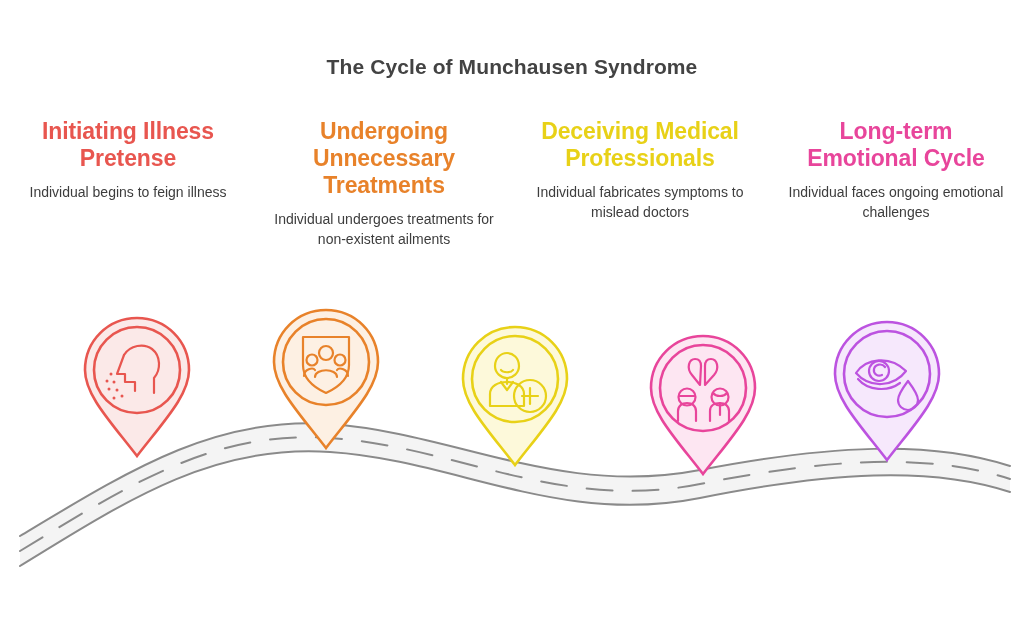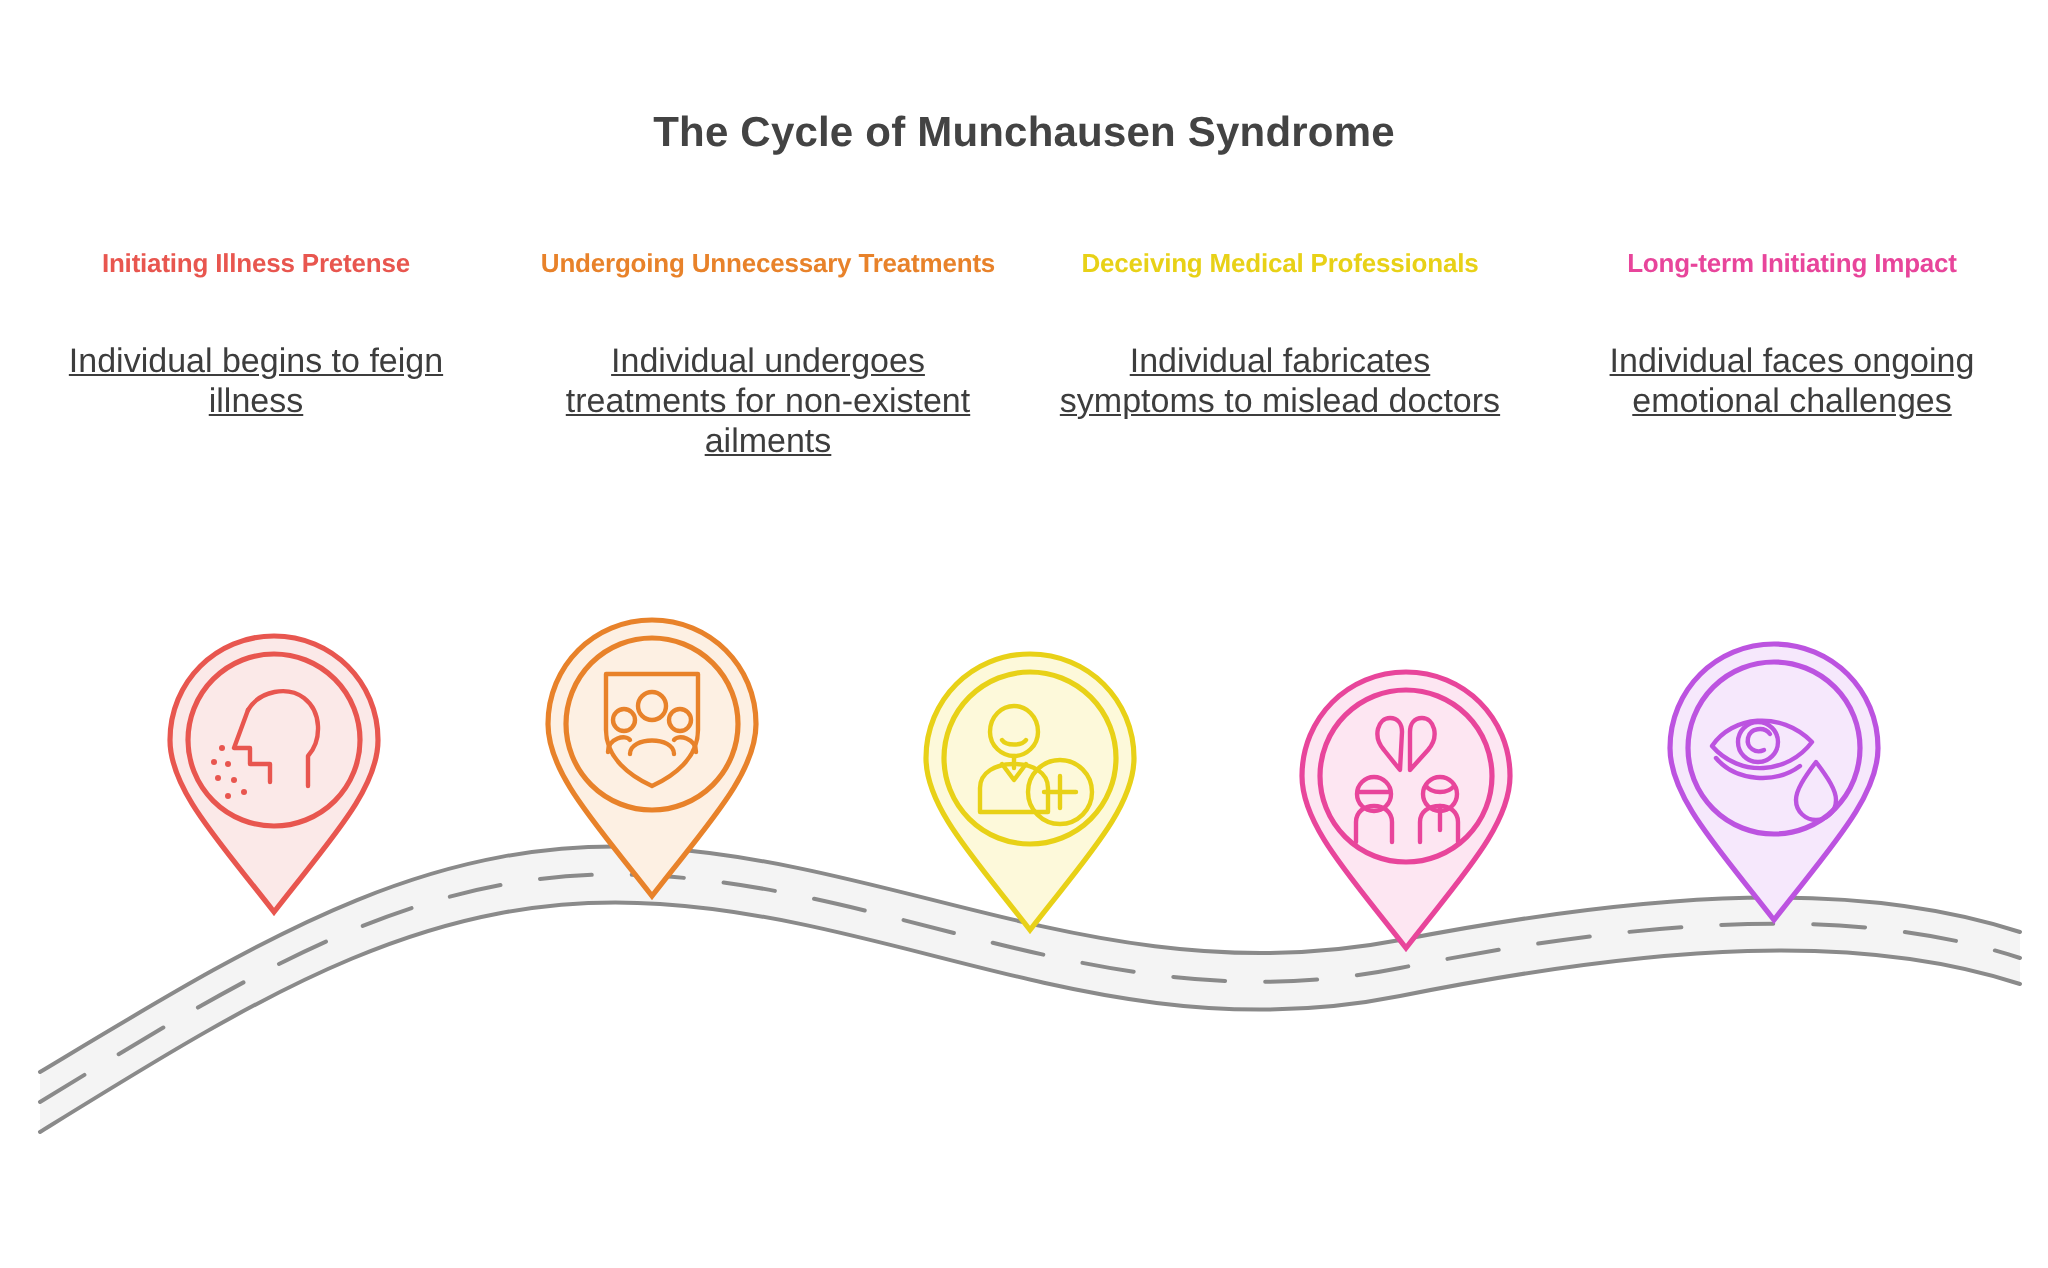--- a/index.html
+++ b/index.html
@@ -29,31 +29,30 @@
     position:absolute;
     top:118px; left:0; width:1024px;
     display:flex;
   }
   .col {
     flex:1 1 0;
     padding:0 14px;
     text-align:center;
   }
   .col-heading {
-    font-size:13px;
+    font-size:23px;
     font-weight:bold;
     line-height:27px;
     letter-spacing:-0.1px;
   }
   .col-desc {
-    margin-top:26px;
-    font-size:17px;
+    margin-top:10px;
+    font-size:14px;
     line-height:20px;
     color:#3d3d3d;
-    text-decoration:underline;
   }
 
   
   .road { position:absolute; left:0; top:0; width:1024px; height:634px; }
 
   
   .pin { position:absolute; width:118px; height:152px; }
   .pin svg { display:block; width:118px; height:152px; overflow:visible; }
 </style>
 <style>.title{color:#434343;}.col-desc{color:#3d3d3d;}body{background:#ffffff;}#road-band{fill:#f4f4f4;stroke:none;}#road-edge-top,#road-edge-bottom,#road-center-dash{fill:none;stroke:#8a8a8a;stroke-width:2;stroke-linecap:round;}.pin-outline{fill:none;stroke-width:2.6;}.glyph{fill:none;stroke-width:2.2;stroke-linecap:round;stroke-linejoin:round;}.col:nth-child(1) .col-heading{color:#e8564f;}.pin-fill-1{fill:#fbe9e8;stroke:none;}.pin-stroke-1{stroke:#e8564f;color:#e8564f;}.col:nth-child(2) .col-heading{color:#e8822a;}.pin-fill-2{fill:#fdf0e3;stroke:none;}.pin-stroke-2{stroke:#e8822a;color:#e8822a;}.col:nth-child(3) .col-heading{color:#e8d117;}.pin-fill-3{fill:#fdf9da;stroke:none;}.pin-stroke-3{stroke:#e8d117;color:#e8d117;}.col:nth-child(4) .col-heading{color:#e8459b;}.pin-fill-4{fill:#fde6f2;stroke:none;}.pin-stroke-4{stroke:#e8459b;color:#e8459b;}.col:nth-child(5) .col-heading{color:#bc53e0;}.pin-fill-5{fill:#f6e8fc;stroke:none;}.pin-stroke-5{stroke:#bc53e0;color:#bc53e0;}</style></head>
@@ -75,21 +74,21 @@
       <div class="col-desc">Individual undergoes treatments for non-existent ailments</div>
     </div>
 
     <div class="col">
       <div class="col-heading">Deceiving Medical Professionals</div>
       <div class="col-desc">Individual fabricates symptoms to mislead doctors</div>
     </div>
 
 
     <div class="col">
-      <div class="col-heading">Long-term Initiating Impact</div>
+      <div class="col-heading">Long-term Emotional Cycle</div>
       <div class="col-desc">Individual faces ongoing emotional challenges</div>
     </div>
 
   </div>
 
   <svg class="road" viewBox="0 0 1024 634">
     <path id="road-band" d="M20 536
              C 130 470, 215 416, 330 424
              C 455 433, 560 497, 700 470
              C 830 445, 930 440, 1010 466

